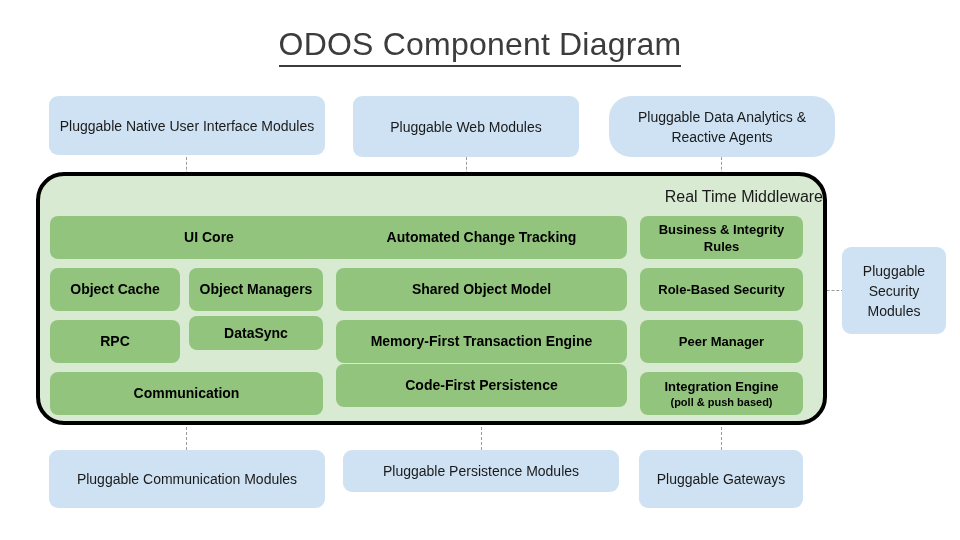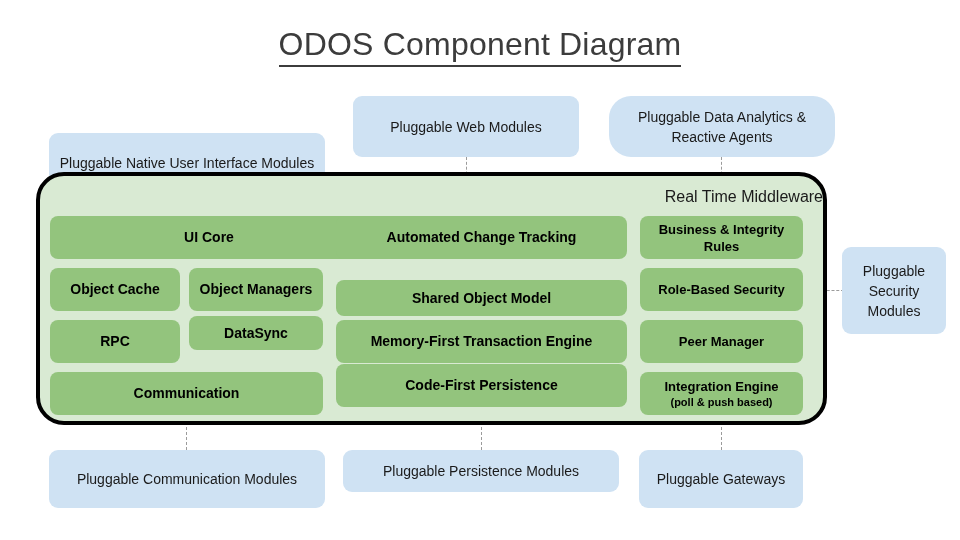--- a/index.html
+++ b/index.html
@@ -127,21 +127,21 @@
   <div class="conn-v" style="left:186px; top:157px; height:66px;"></div>
   <div class="conn-v" style="left:466px; top:157px; height:66px;"></div>
   <div class="conn-v" style="left:721px; top:157px; height:66px;"></div>
 
   <div class="conn-h" style="left:803px; top:290px; width:41px;"></div>
 
   <div class="conn-v" style="left:186px; top:412px; height:43px;"></div>
   <div class="conn-v" style="left:481px; top:412px; height:43px;"></div>
   <div class="conn-v" style="left:721px; top:412px; height:43px;"></div>
 
-  <div class="plug" style="left:49px; top:96px; width:276px; height:59px;margin-top:37px;">Pluggable Native User Interface Modules</div>
+  <div class="plug" style="left:49px; top:96px; width:276px; height:59px;">Pluggable Native User Interface Modules</div>
 
   <div class="plug" style="left:353px; top:96px; width:226px; height:61px;">Pluggable Web Modules</div>
 
   <div class="plug" style="left:609px; top:96px; width:226px; height:61px;border-radius:22px;">Pluggable Data Analytics &amp; Reactive Agents</div>
 
   <div class="plug" style="left:842px; top:247px; width:104px; height:87px;">Pluggable Security Modules</div>
 
   <div class="middleware">
     <div class="middleware-title">Real Time Middleware</div>
   </div>
@@ -151,21 +151,21 @@
   <div class="comp" style="left:50px; top:268px; width:130px; height:43px;">Object Cache</div>
   <div class="comp" style="left:189px; top:268px; width:134px; height:43px;">Object Managers</div>
 
   <div class="comp" style="left:50px; top:320px; width:130px; height:43px;">RPC</div>
   <div class="comp" style="left:189px; top:304px; width:134px; height:34px;margin-top:12px;">DataSync</div>
 
   <div class="comp" style="left:50px; top:372px; width:273px; height:43px;">Communication</div>
 
   <div class="comp" style="left:336px; top:216px; width:291px; height:43px;">Automated Change Tracking</div>
 
-  <div class="comp" style="left:336px; top:280px; width:291px; height:36px;">Shared Object Model</div>
+  <div class="comp" style="left:336px; top:268px; width:291px; height:43px;">Shared Object Model</div>
 
   <div class="comp" style="left:336px; top:320px; width:291px; height:43px;">Memory-First Transaction Engine</div>
 
   <div class="comp" style="left:336px; top:364px; width:291px; height:43px;">Code-First Persistence</div>
 
   <div class="comp small" style="left:640px; top:216px; width:163px; height:43px;">Business &amp; Integrity Rules</div>
 
   <div class="comp small" style="left:640px; top:268px; width:163px; height:43px;">Role-Based Security</div>
 
   <div class="comp small" style="left:640px; top:320px; width:163px; height:43px;">Peer Manager</div>

